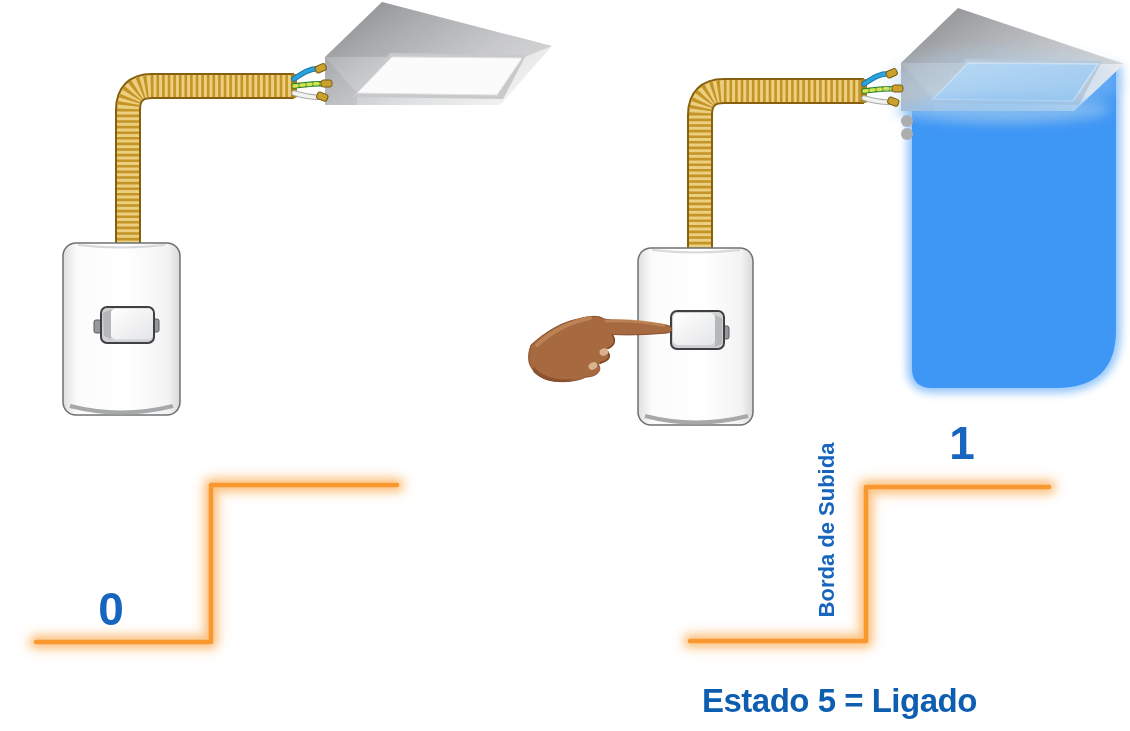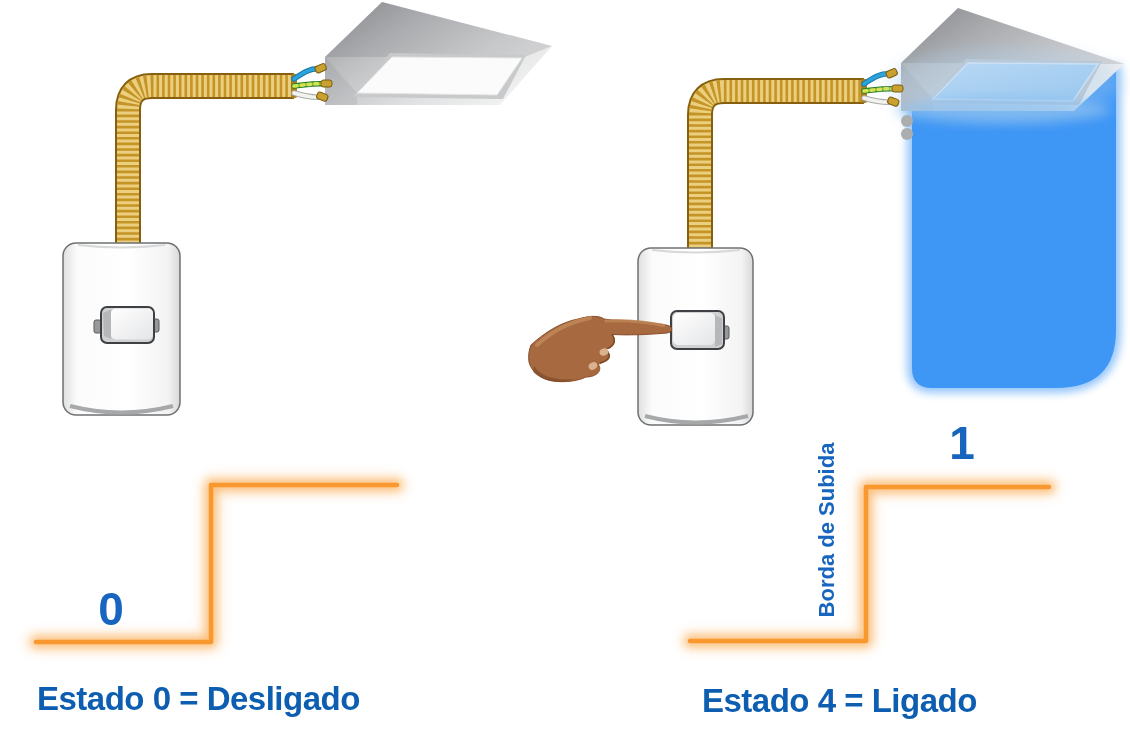--- a/index.html
+++ b/index.html
@@ -207,17 +207,16 @@
       <path d="M690,641 L866,641 L866,487 L1049,487" style="stroke:var(--signal-orange,#F8982F)" stroke-width="4.5"></path>
     </g>
   </svg>
 
   <div class="digit" style="left:93px;top:586px;width:36px;">0</div>
 
   <div class="digit" style="left:944px;top:420px;width:36px;">1</div>
 
   <div class="edge-label" style="left:737px;top:517px;width:180px;height:26px;">Borda de Subida</div>
 
-  <div class="caption" style="left:37px;top:682px;">Estado 0 = Desligado</div>
-
-  <div class="caption centered" style="left:702px;top:684px;width:272px;">Estado 4 = Ligado</div>
+
+  <div class="caption centered" style="left:702px;top:684px;width:272px;">Estado 5 = Ligado</div>
 
 </div>
 
 </body></html>

